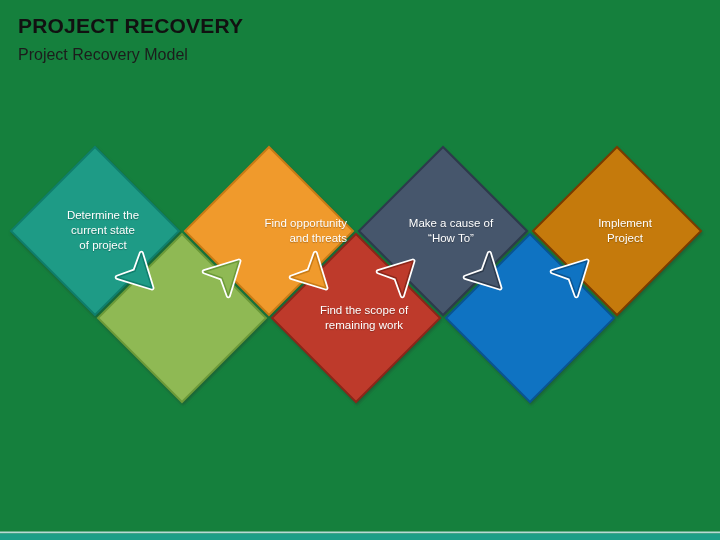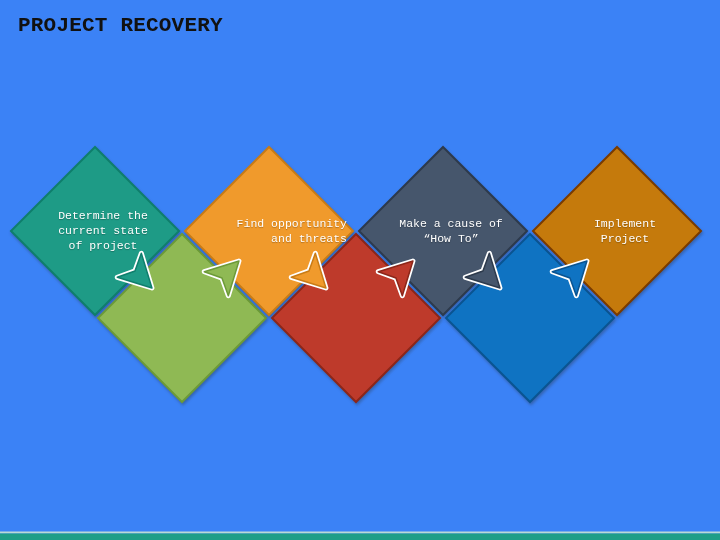--- a/index.html
+++ b/index.html
@@ -1,21 +1,21 @@
 <!DOCTYPE html>
 <html><head>
 <meta charset="utf-8">
 <style>
   html,body{margin:0;padding:0;background:#e8e8e8;}
   .slide{
     position:relative;
     width:720px;height:540px;
-    background:#3b82f6;
+    background:#15803d;
     overflow:hidden;
-    font-family:Liberation Mono, monospace;
+    font-family:Liberation Sans, sans-serif;
     margin:0 auto;
   }
   .slide-title{
     position:absolute;left:18px;top:14px;
     font-size:21px;font-weight:bold;color:#111;
     letter-spacing:.2px;margin:0;
   }
   .slide-subtitle{
     position:absolute;left:18px;top:46px;
     font-size:16px;font-weight:400;color:#1c1c1c;margin:0;
@@ -40,20 +40,21 @@
     white-space:pre-line;
     text-shadow:0 1px 1px rgba(0,0,0,.28);
   }
 </style>
 </head>
 <body>
 
 <div class="slide">
 
   <h1 class="slide-title">PROJECT RECOVERY</h1>
+  <h2 class="slide-subtitle">Project Recovery Model</h2>
 
   <svg class="diagram-svg" width="720" height="540" viewBox="0 0 720 540">
 
     <polygon class="diamond" points="95,147 179,231 95,315 11,231" fill="#1E9B86" stroke="#0F7E6C"></polygon>
     <polygon class="diamond" points="182,234 266,318 182,402 98,318" fill="#8FB954" stroke="#6C9A38"></polygon>
     <polygon class="diamond" points="269,147 353,231 269,315 185,231" fill="#F09A2C" stroke="#C97B15"></polygon>
     <polygon class="diamond" points="356,234 440,318 356,402 272,318" fill="#BE3A2B" stroke="#8C2619"></polygon>
     <polygon class="diamond" points="443,147 527,231 443,315 359,231" fill="#46566C" stroke="#2D3A4C"></polygon>
     <polygon class="diamond" points="530,234 614,318 530,402 446,318" fill="#0F73C2" stroke="#0A5491"></polygon>
     <polygon class="diamond" points="617,147 701,231 617,315 533,231" fill="#C57A0C" stroke="#7A3B00"></polygon>
@@ -86,19 +87,21 @@
     <rect x="0" y="531.5" width="720" height="2" fill="#B9D9D5"></rect>
     <rect x="0" y="533.5" width="720" height="6.5" fill="#1D9E87"></rect>
   </svg>
 
   <div class="labels">
     <div class="diamond-label" style="left:95px;top:231px;">Determine the
 current state
 of project</div>
     <div class="diamond-label" style="left:269px;top:231px;text-align:right;">Find opportunity
 and threats</div>
+    <div class="diamond-label" style="left:356px;top:318px;">Find the scope of
+remaining work</div>
     <div class="diamond-label" style="left:443px;top:231px;">Make a cause of
 “How To”</div>
     <div class="diamond-label" style="left:617px;top:231px;">Implement
 Project</div>
   </div>
 
 </div>
 
 </body></html>

